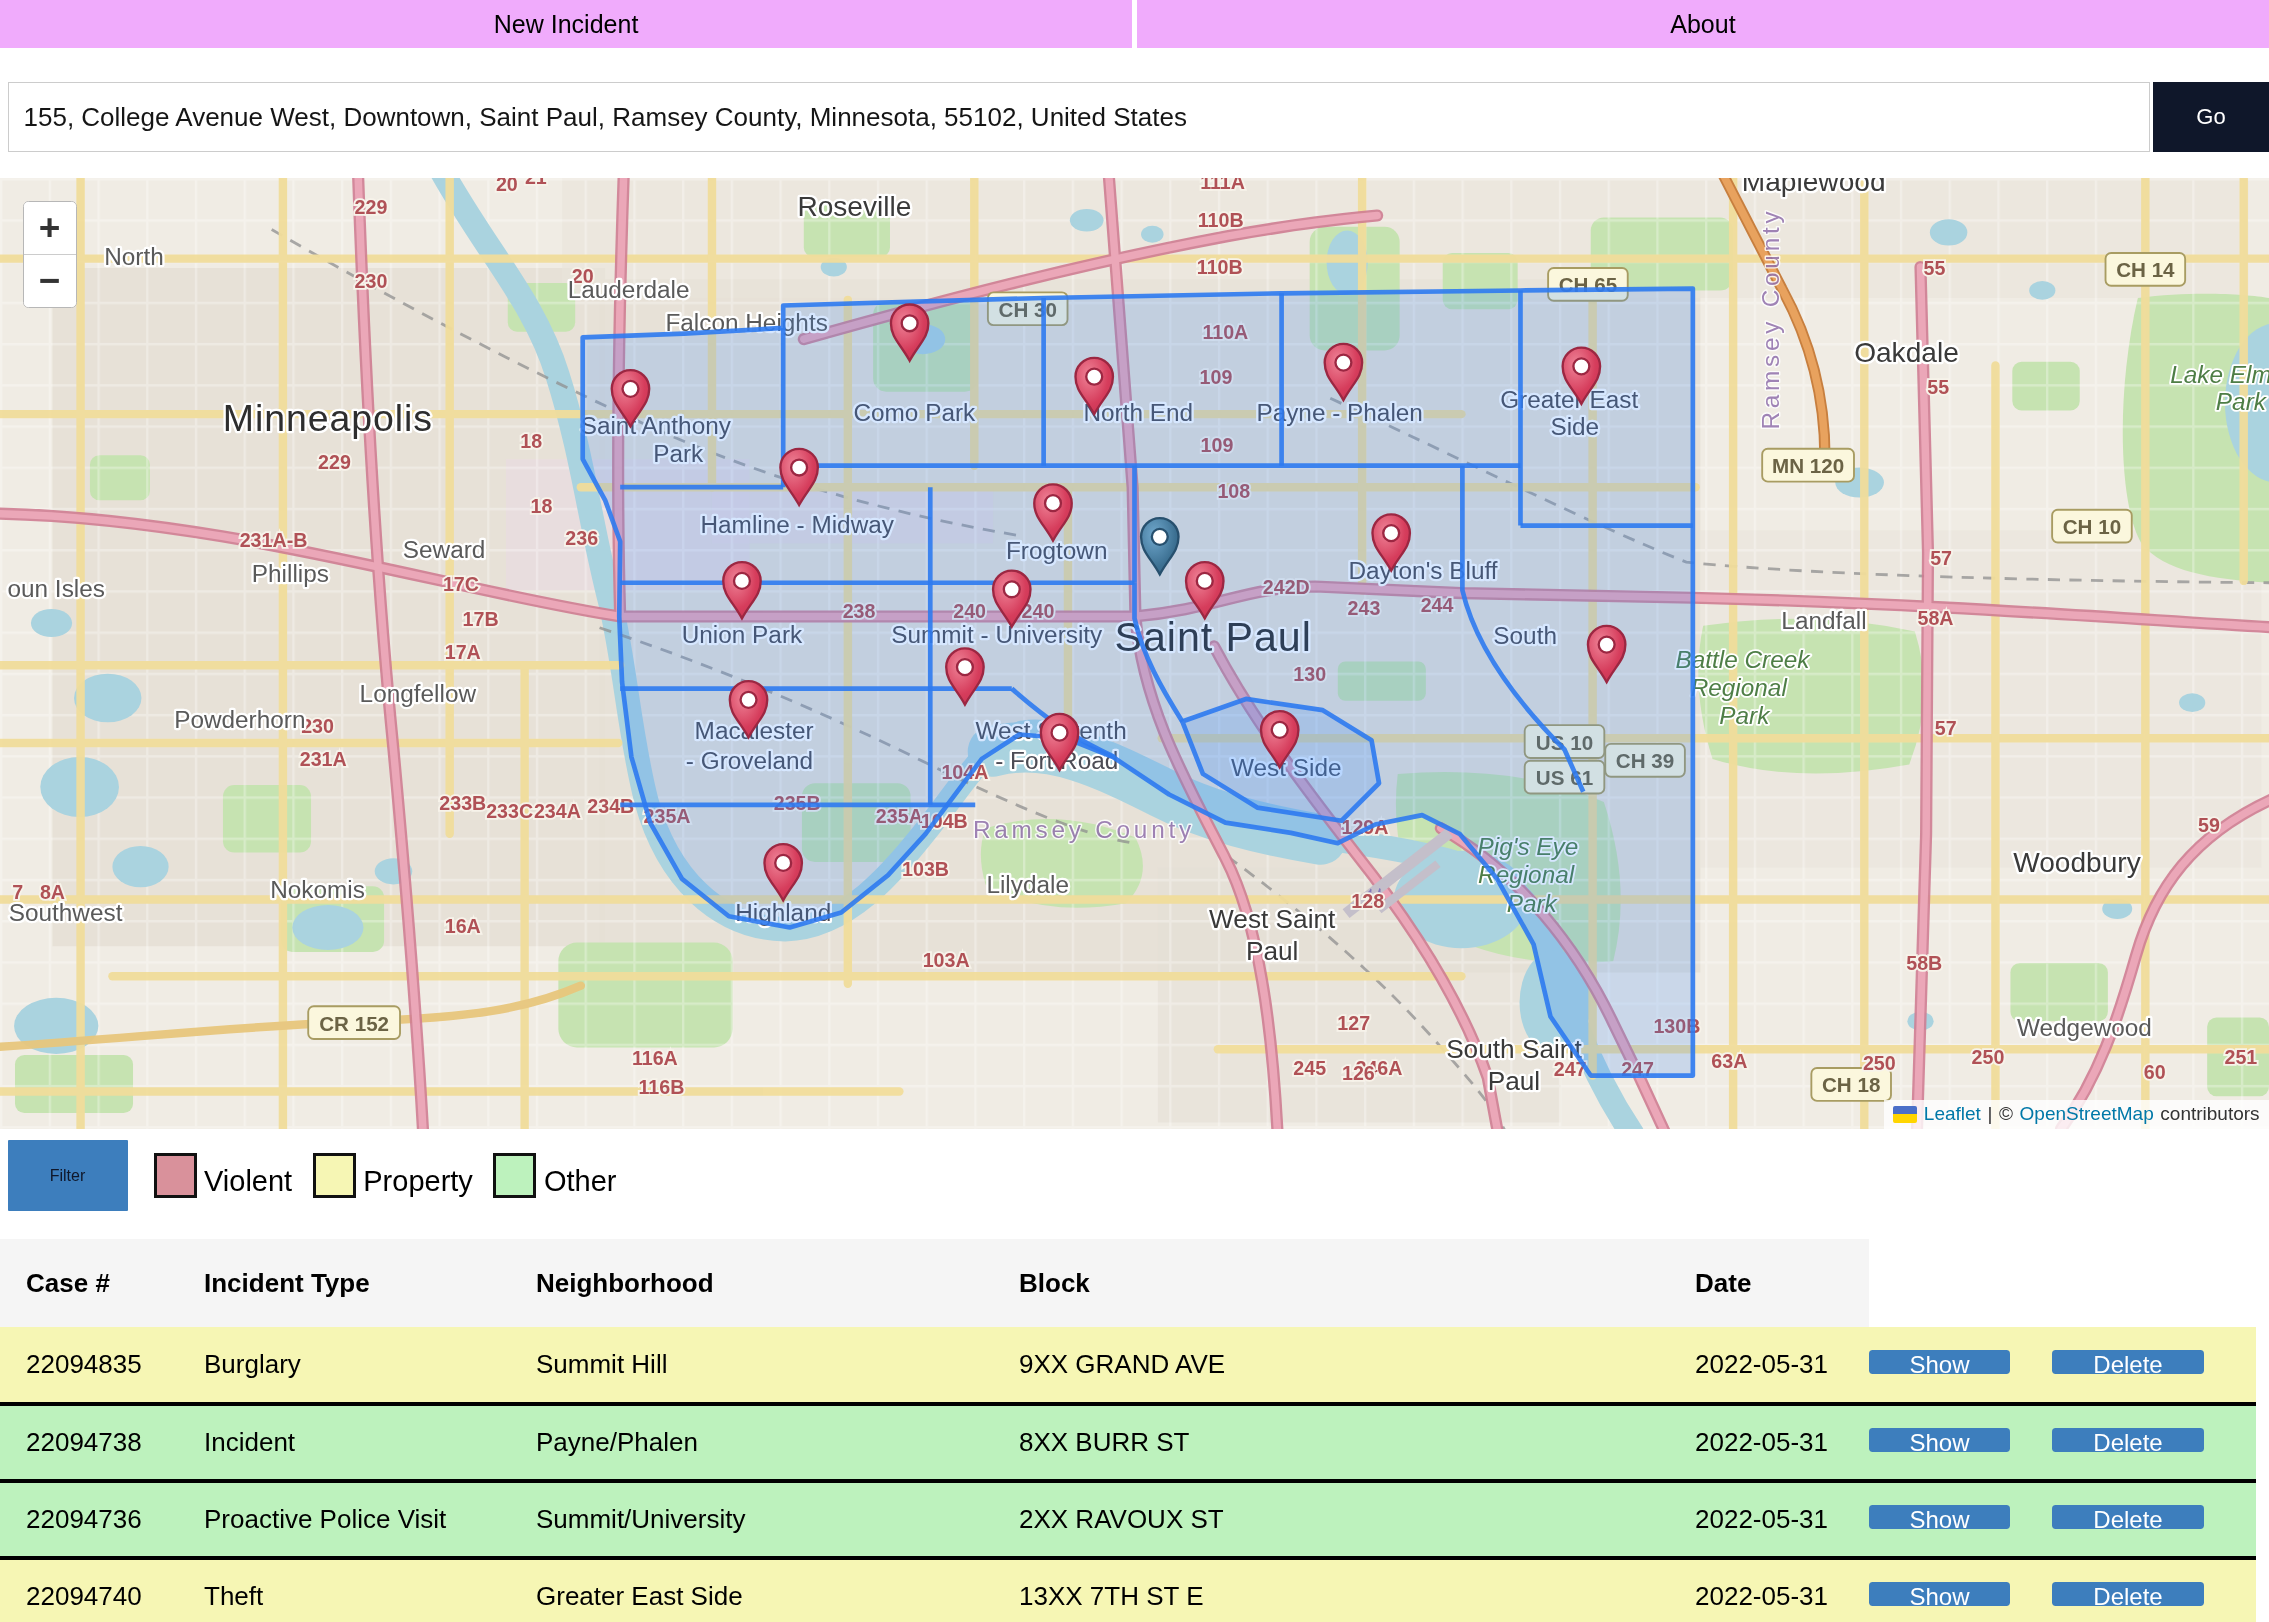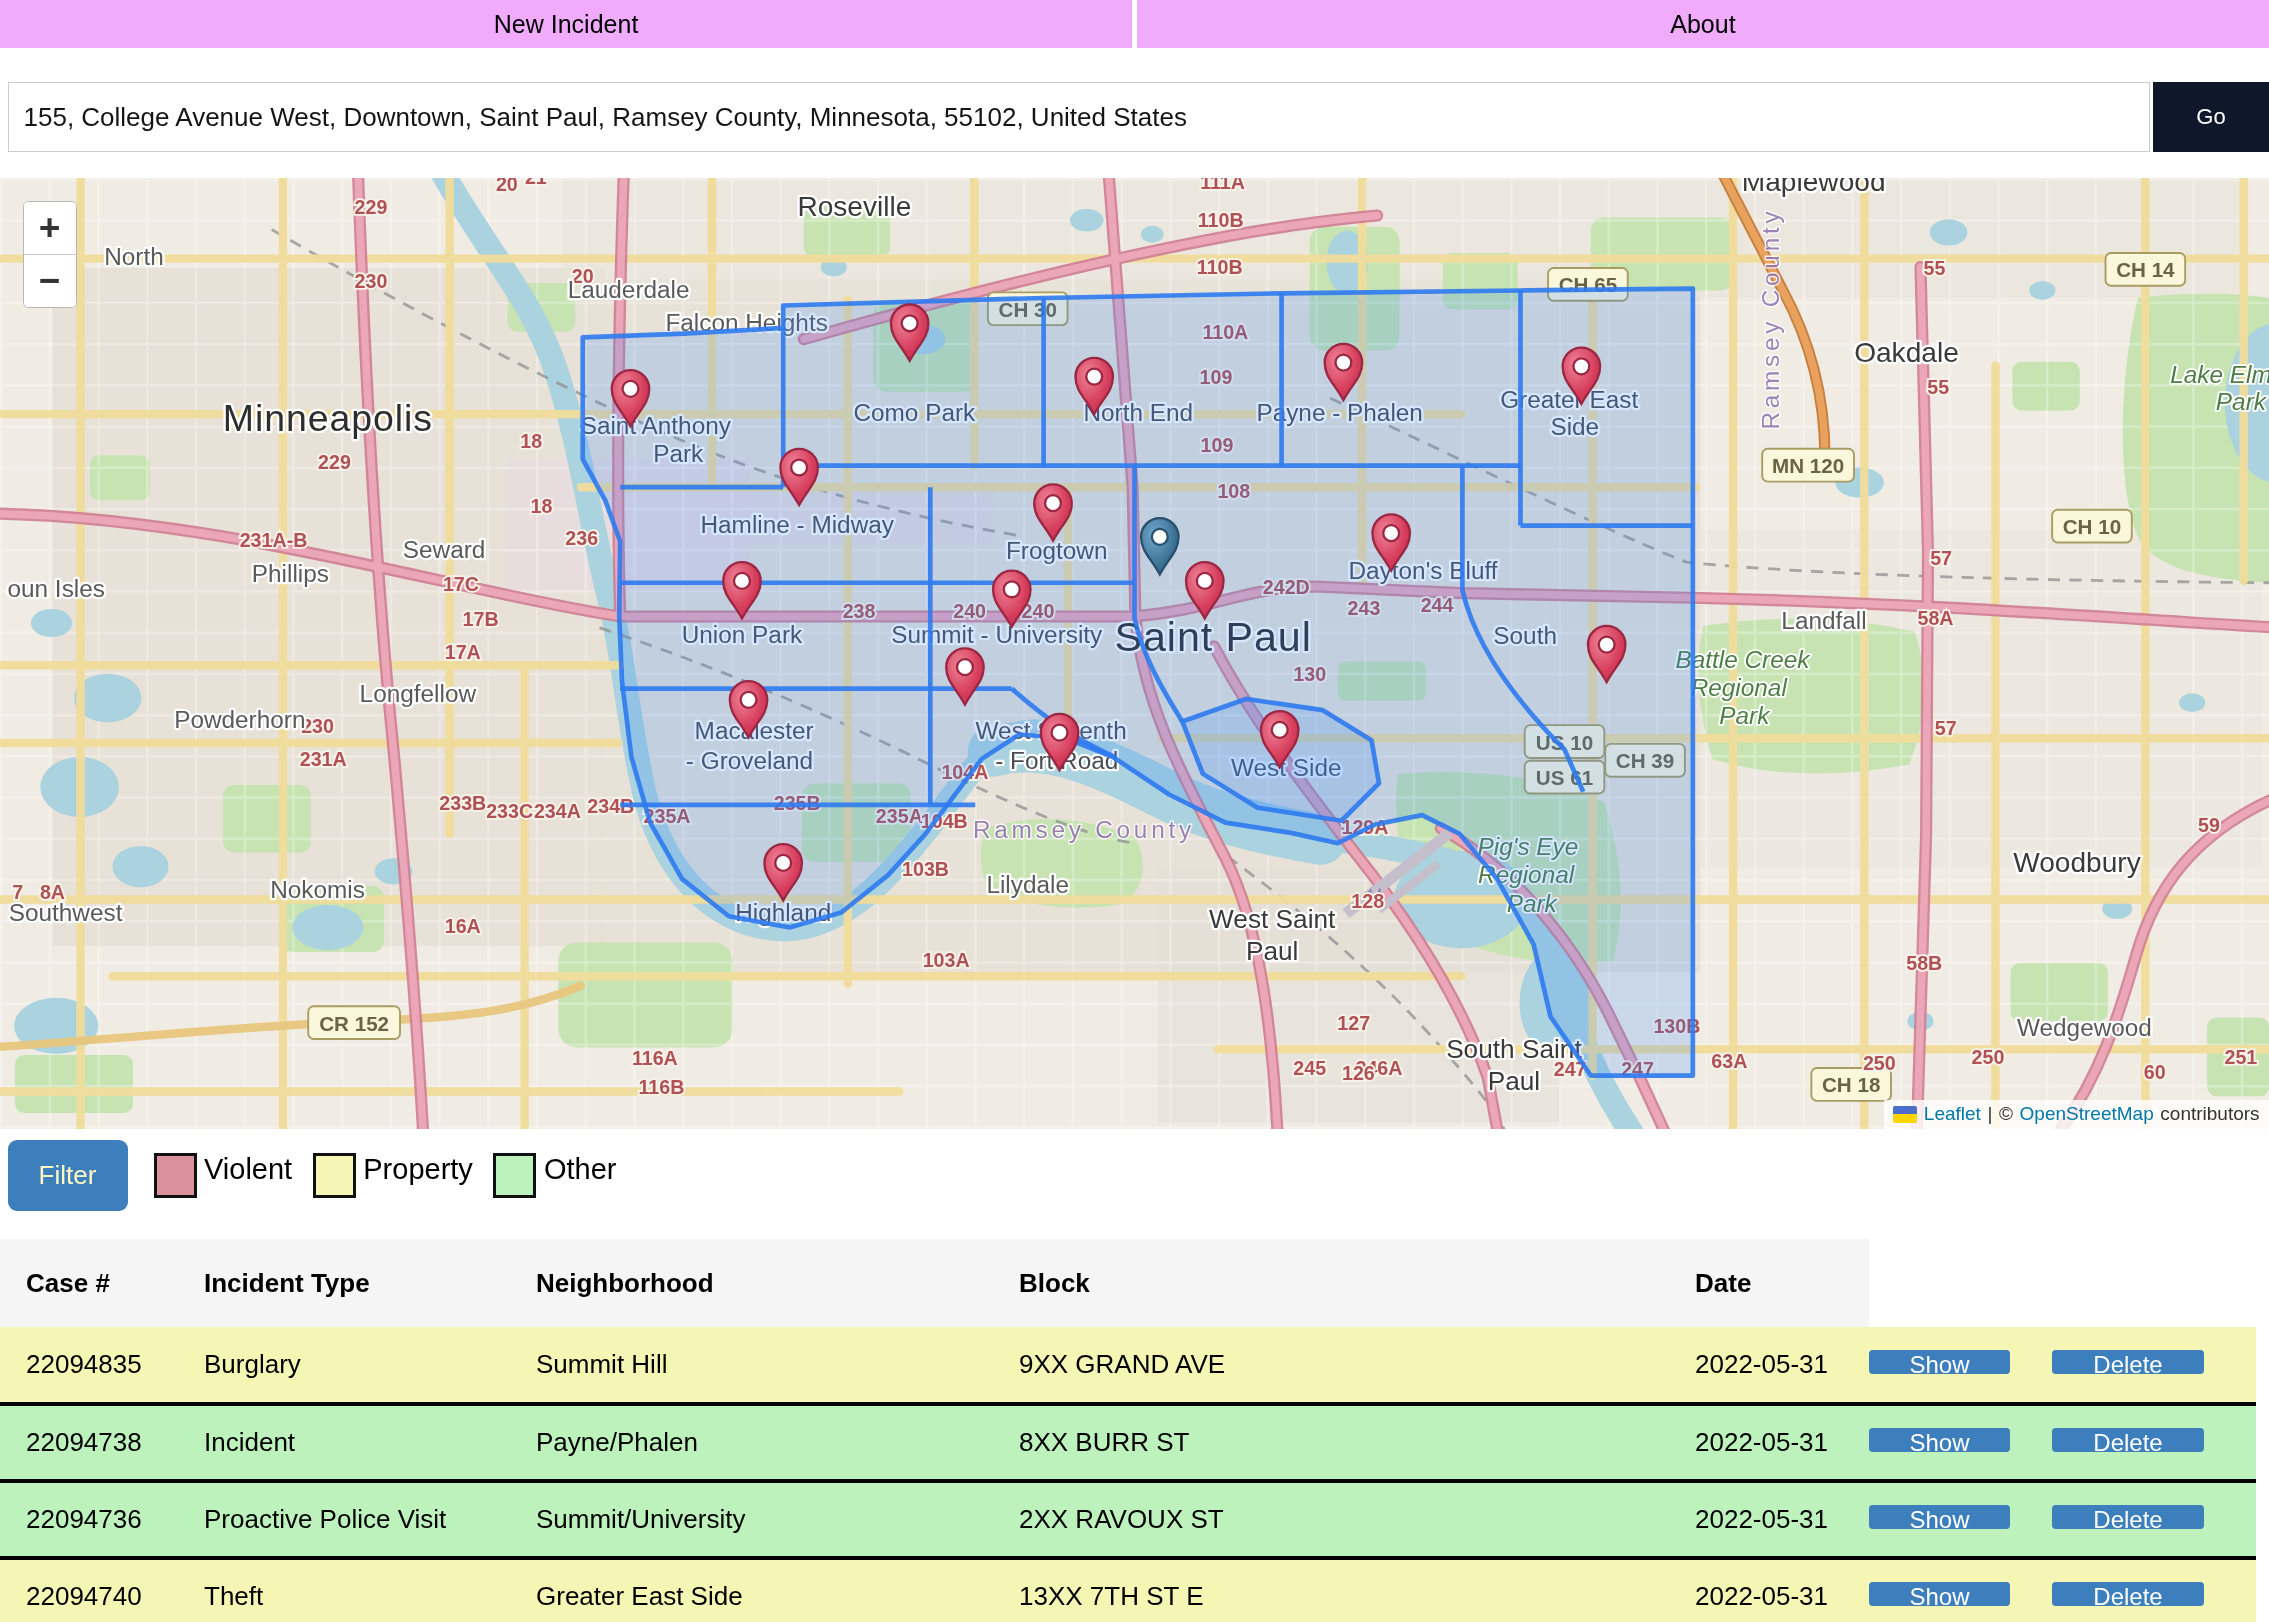--- a/index.html
+++ b/index.html
@@ -35,24 +35,24 @@
   .lbl{paint-order:stroke;stroke:#ffffff;stroke-width:5px;stroke-linejoin:round;}
   .metro{fill:#2e2e2e;letter-spacing:1px;}
   .city{fill:#3a3a3a;}
   .suburb{fill:#5a5a5a;}
   .hood{fill:#4c4c55;}
   .park{fill:#4e7e46;font-style:italic;stroke-width:4px;}
   .county{fill:#9271ad;letter-spacing:4px;opacity:.85;stroke-width:3px;}
   .ref{fill:#b05156;font-weight:bold;paint-order:stroke;stroke:#f7f3ea;stroke-width:4px;}
   
   .filterrow{margin-top:11.2px;height:71px;display:flex;align-items:center;}
-  .filterbtn{margin-left:7.5px;width:120px;height:71px;background:#3d7ebd;color:#fef9c3;
-             border:none;border-radius:9px;font-size:26px;cursor:pointer;}
+  .filterbtn{margin-left:7.5px;width:120px;height:71px;background:#3d7ebd;color:#0f172a;
+             border:none;border-radius:1px;font-size:16px;cursor:pointer;}
   .legend{display:flex;align-items:center;margin-left:26px;}
-  .legitem{display:flex;align-items:flex-start;margin-right:20.6px;}
+  .legitem{display:flex;align-items:flex-end;margin-right:20.6px;}
   .swatch{width:37px;height:39px;border:3.7px solid #111;margin-right:7.5px;}
   .leglabel{font-size:29px;color:#000;}
   
   table{border-collapse:collapse;width:2256px;margin-top:28px;font-size:26px;table-layout:fixed;}
   thead th{background:#f5f5f5;text-align:left;height:86px;padding-left:26px;
            font-weight:bold;color:#000;}
   thead th.actions{background:#fff;}
   tbody tr{height:77px;border-bottom:4.7px solid #000;}
   tbody td{padding-left:26px;color:#000;vertical-align:middle;}
   td.acts{padding-left:0;}

